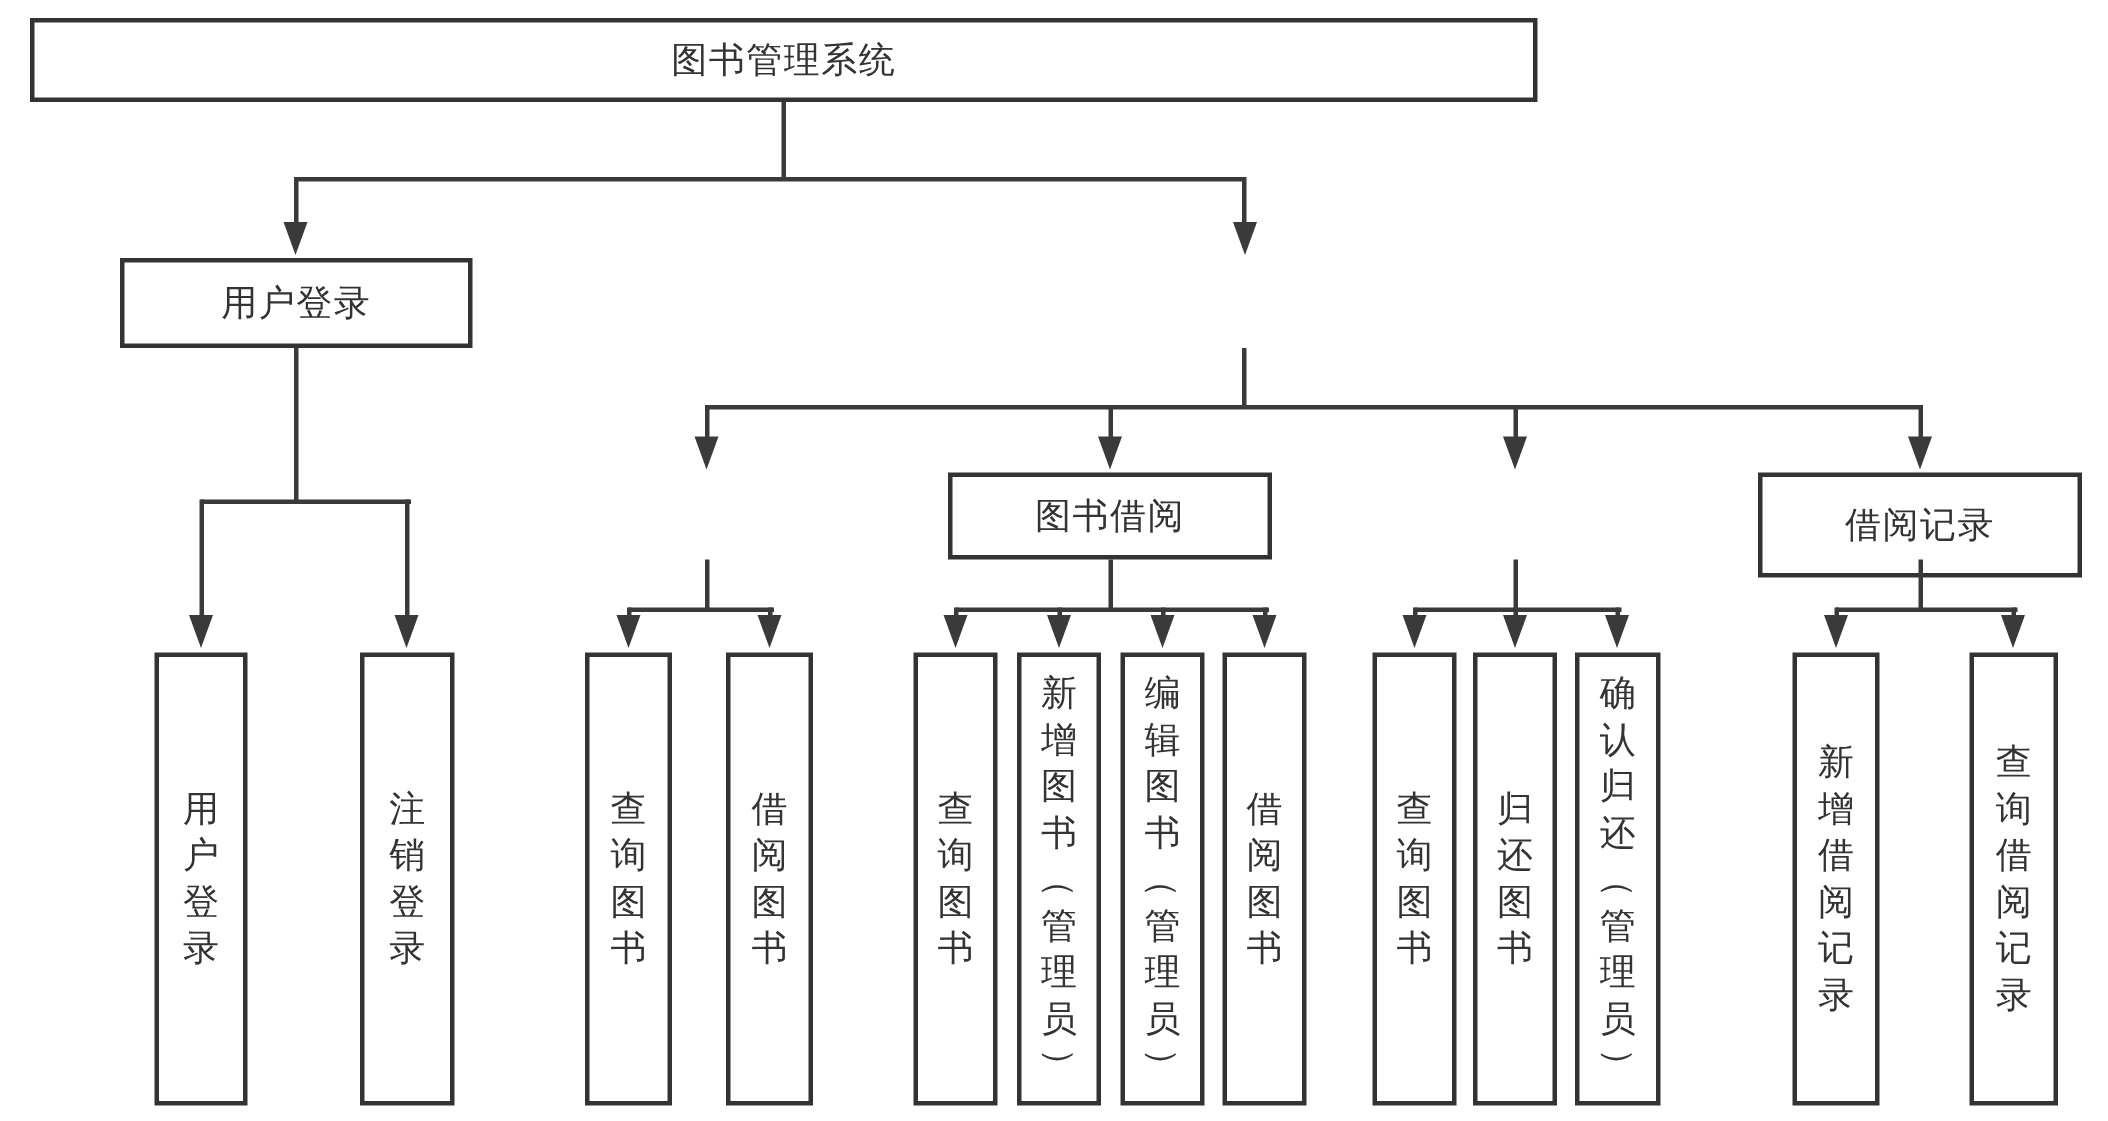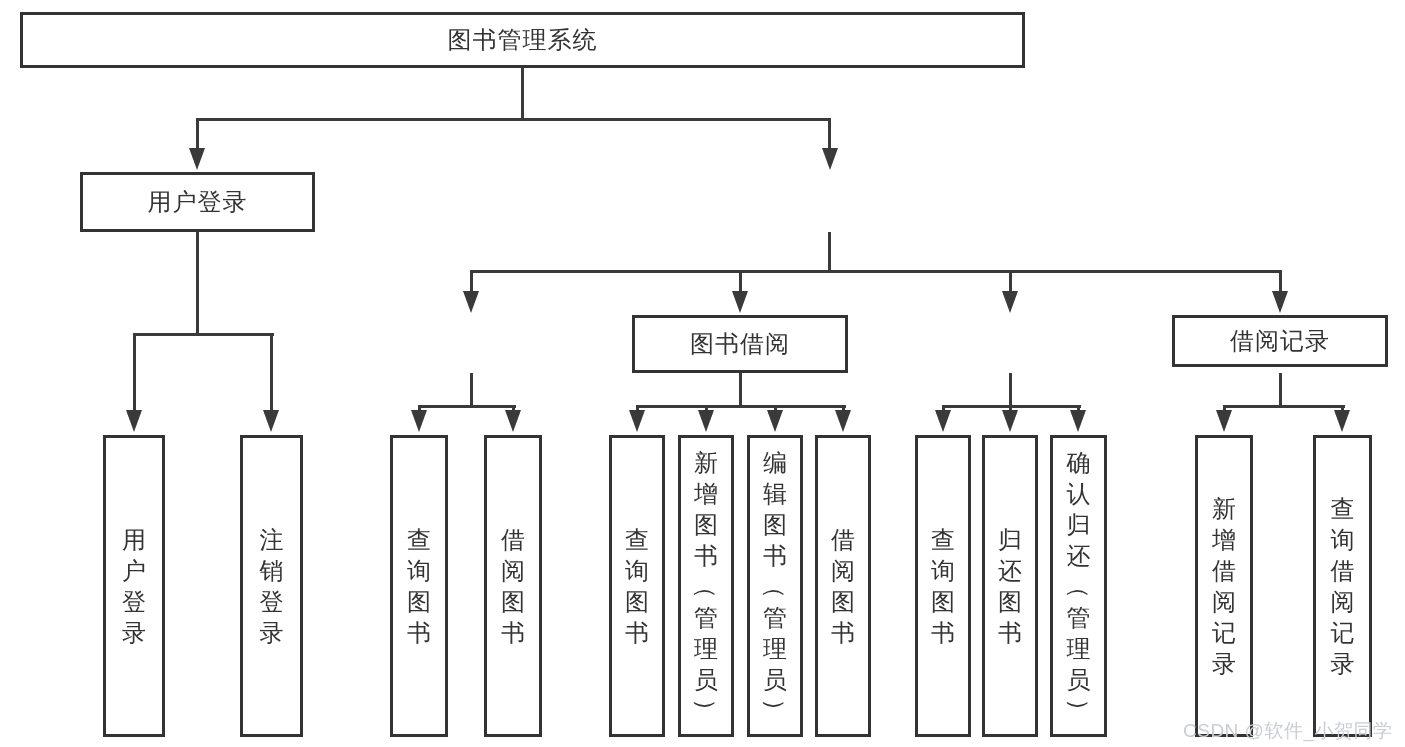--- a/index.html
+++ b/index.html
@@ -30,21 +30,21 @@
 </head>
 <body>
 
 <div class="canvas">
 
   <div class="node" style="left:20px;top:12px;width:1005px;height:56px">图书管理系统</div>
 
   <div class="node" style="left:80px;top:172px;width:235px;height:60px">用户登录</div>
 
   <div class="node" style="left:632px;top:315px;width:216px;height:58px">图书借阅</div>
-  <div class="node" style="left:1172px;top:315px;width:216px;height:52px">借阅记录</div>
+  <div class="node" style="left:1172px;top:315px;width:216px;height:70px">借阅记录</div>
 
   <div class="node vert" style="left:103px;top:435px;width:62px;height:302px">
       <span>用</span>
       <span>户</span>
       <span>登</span>
       <span>录</span>
     </div>
   <div class="node vert" style="left:240px;top:435px;width:63px;height:302px">
       <span>注</span>
       <span>销</span>
@@ -193,14 +193,13 @@
   <div class="vline" style="left:1077px;top:405px;height:7px"></div>
   <div class="arrow" style="left:1070px;top:410px"></div>
 
   <div class="vline" style="left:1279px;top:373px;height:35px"></div>
   <div class="hline" style="left:1224px;top:405px;width:121px"></div>
   <div class="vline" style="left:1223px;top:405px;height:7px"></div>
   <div class="arrow" style="left:1216px;top:410px"></div>
   <div class="vline" style="left:1341px;top:405px;height:7px"></div>
   <div class="arrow" style="left:1334px;top:410px"></div>
 
-  <div class="watermark">CSDN @软件_小贺同学</div>
 </div>
 
 </body></html>

